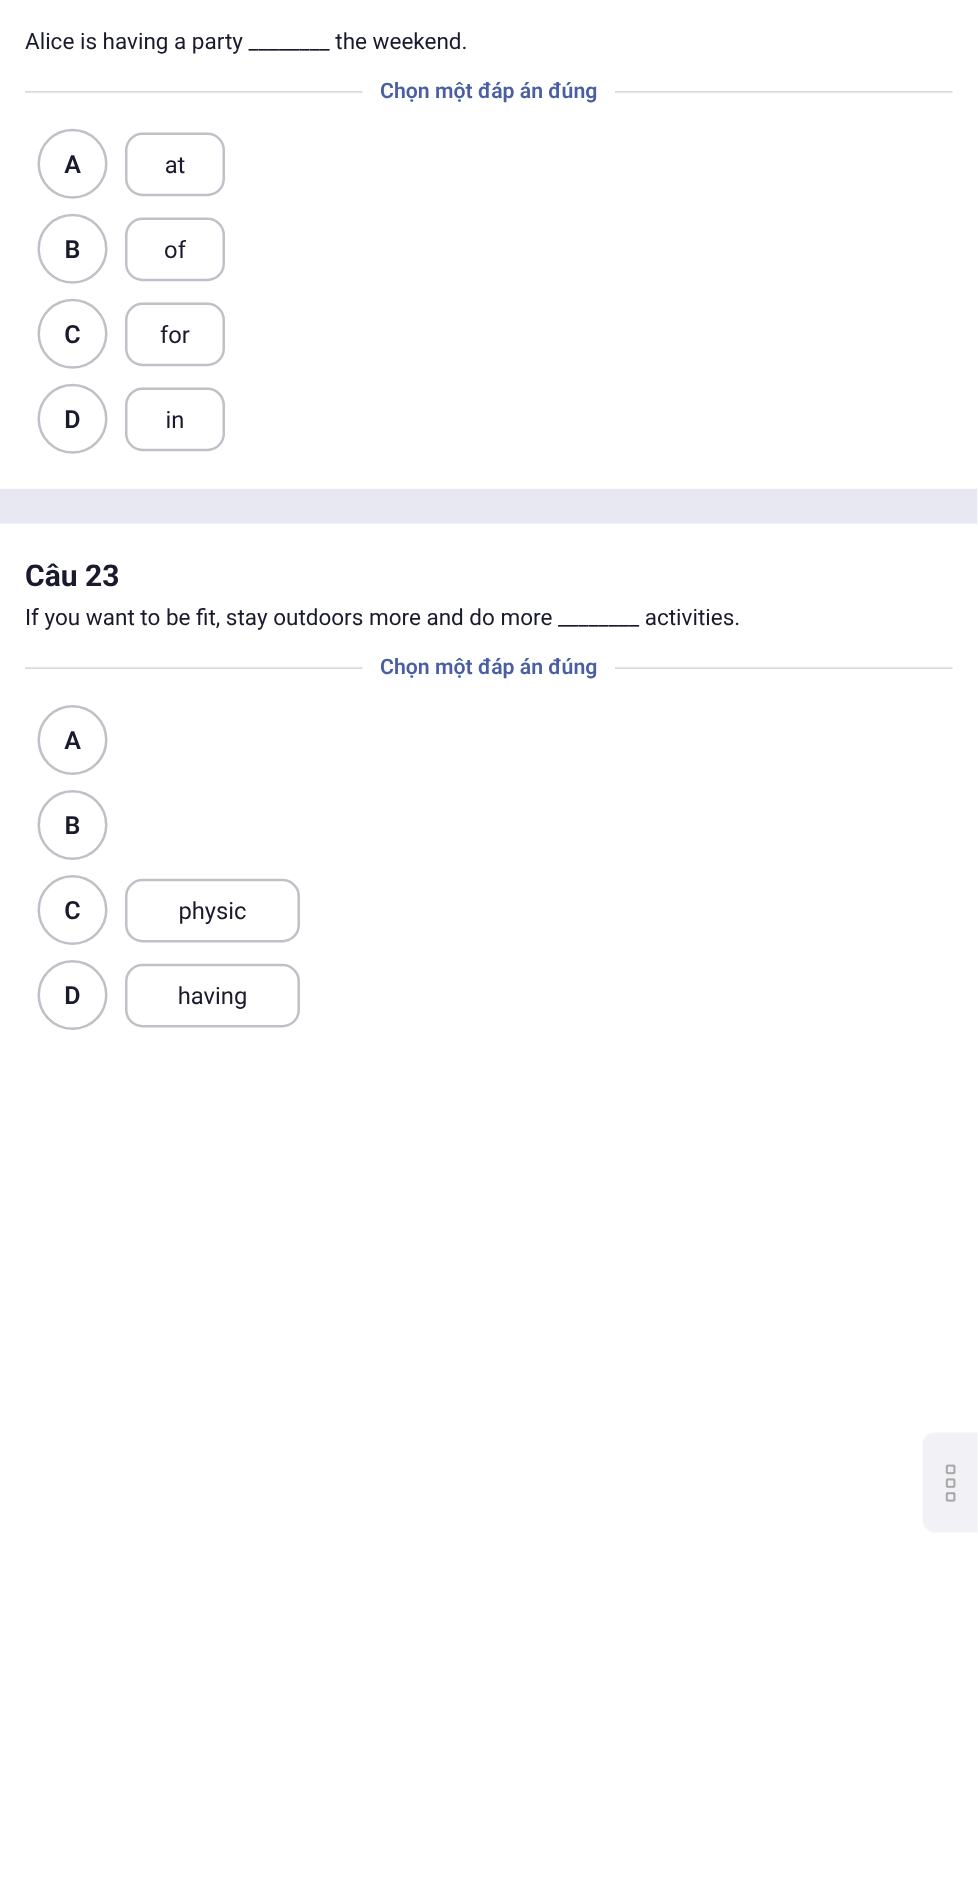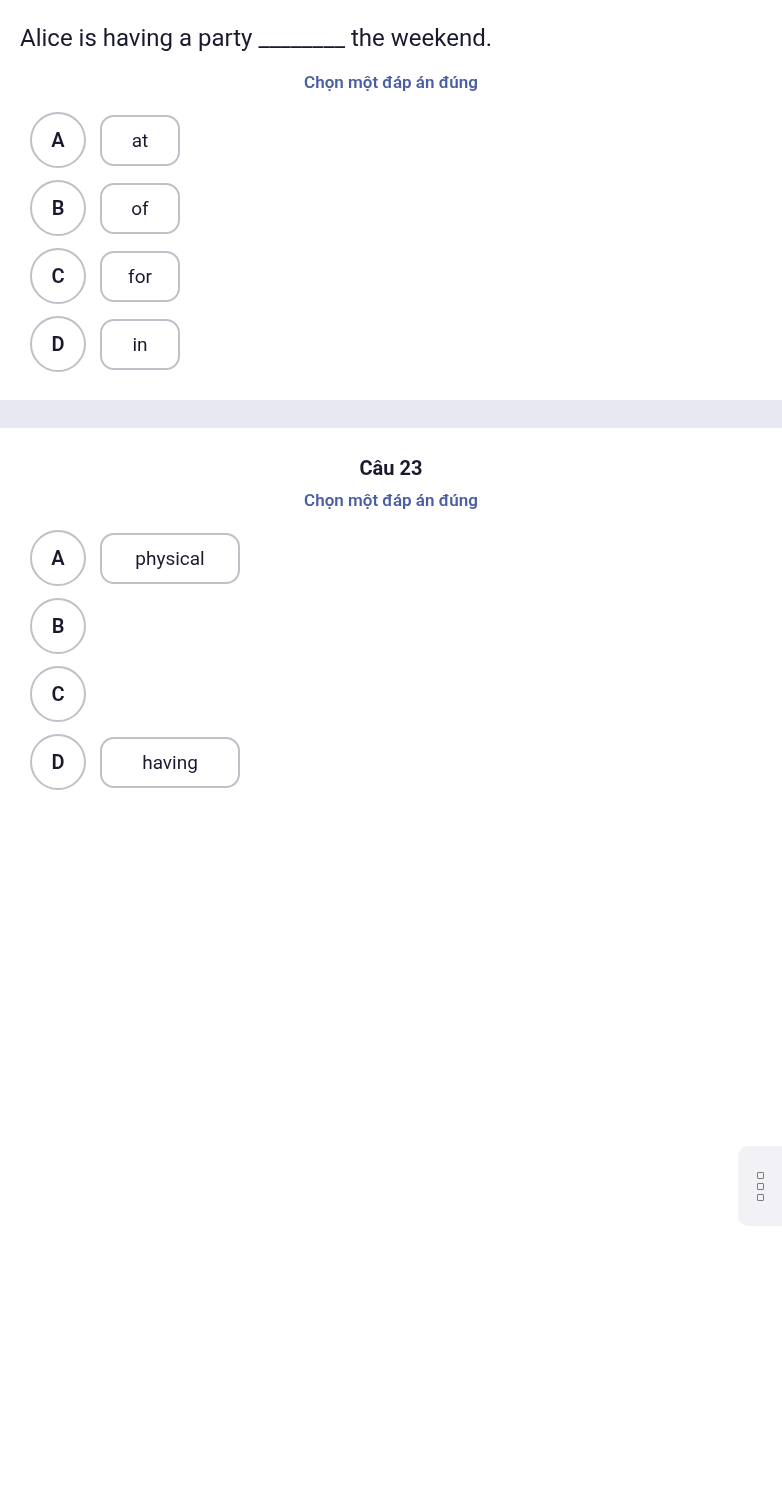--- a/index.html
+++ b/index.html
@@ -16,39 +16,37 @@
       color: #1a1a2e;
       font-size: 18px;
     }
 
     .question-block {
       padding: 20px 20px 0 20px;
       background: #ffffff;
     }
 
     .question-text {
-      font-size: 24px;
+      font-size: 18px;
       color: #1a1a2e;
       line-height: 1.5;
       margin-bottom: 16px;
     }
 
     .question-label {
-      font-size: 20px;
+      font-size: 24px;
       font-weight: 700;
       color: #1a1a2e;
       margin-bottom: 6px;
-      text-align: center;
     }
 
     .divider-row {
       display: flex;
       align-items: center;
       margin: 10px 0 20px 0;
-      flex-direction: column;
     }
 
     .divider-line {
       flex: 1;
       height: 1px;
       background: #cccccc;
     }
 
     .divider-label {
       font-size: 17px;
@@ -165,37 +163,38 @@
       <div class="option-circle">D</div>
       <div class="option-box">in</div>
     </div>
   </div>
 </div>
 
 <div class="separator-band"></div>
 
 <div class="question-block">
   <p class="question-label">Câu 23</p>
+  <p class="question-text">If you want to be fit, stay outdoors more and do more ________ activities.</p>
 
   <div class="divider-row">
     <div class="divider-line"></div>
     <span class="divider-label">Chọn một đáp án đúng</span>
     <div class="divider-line"></div>
   </div>
 
   <div class="options-list">
     <div class="option-row">
       <div class="option-circle">A</div>
-      <div class="option-box wide">physical</div>
     </div>
     <div class="option-row">
       <div class="option-circle">B</div>
     </div>
     <div class="option-row">
       <div class="option-circle">C</div>
+      <div class="option-box wide">physic</div>
     </div>
     <div class="option-row">
       <div class="option-circle">D</div>
       <div class="option-box wide">having</div>
     </div>
   </div>
 </div>
 
 <div class="scroll-button">
   <div class="scroll-dot"></div>

